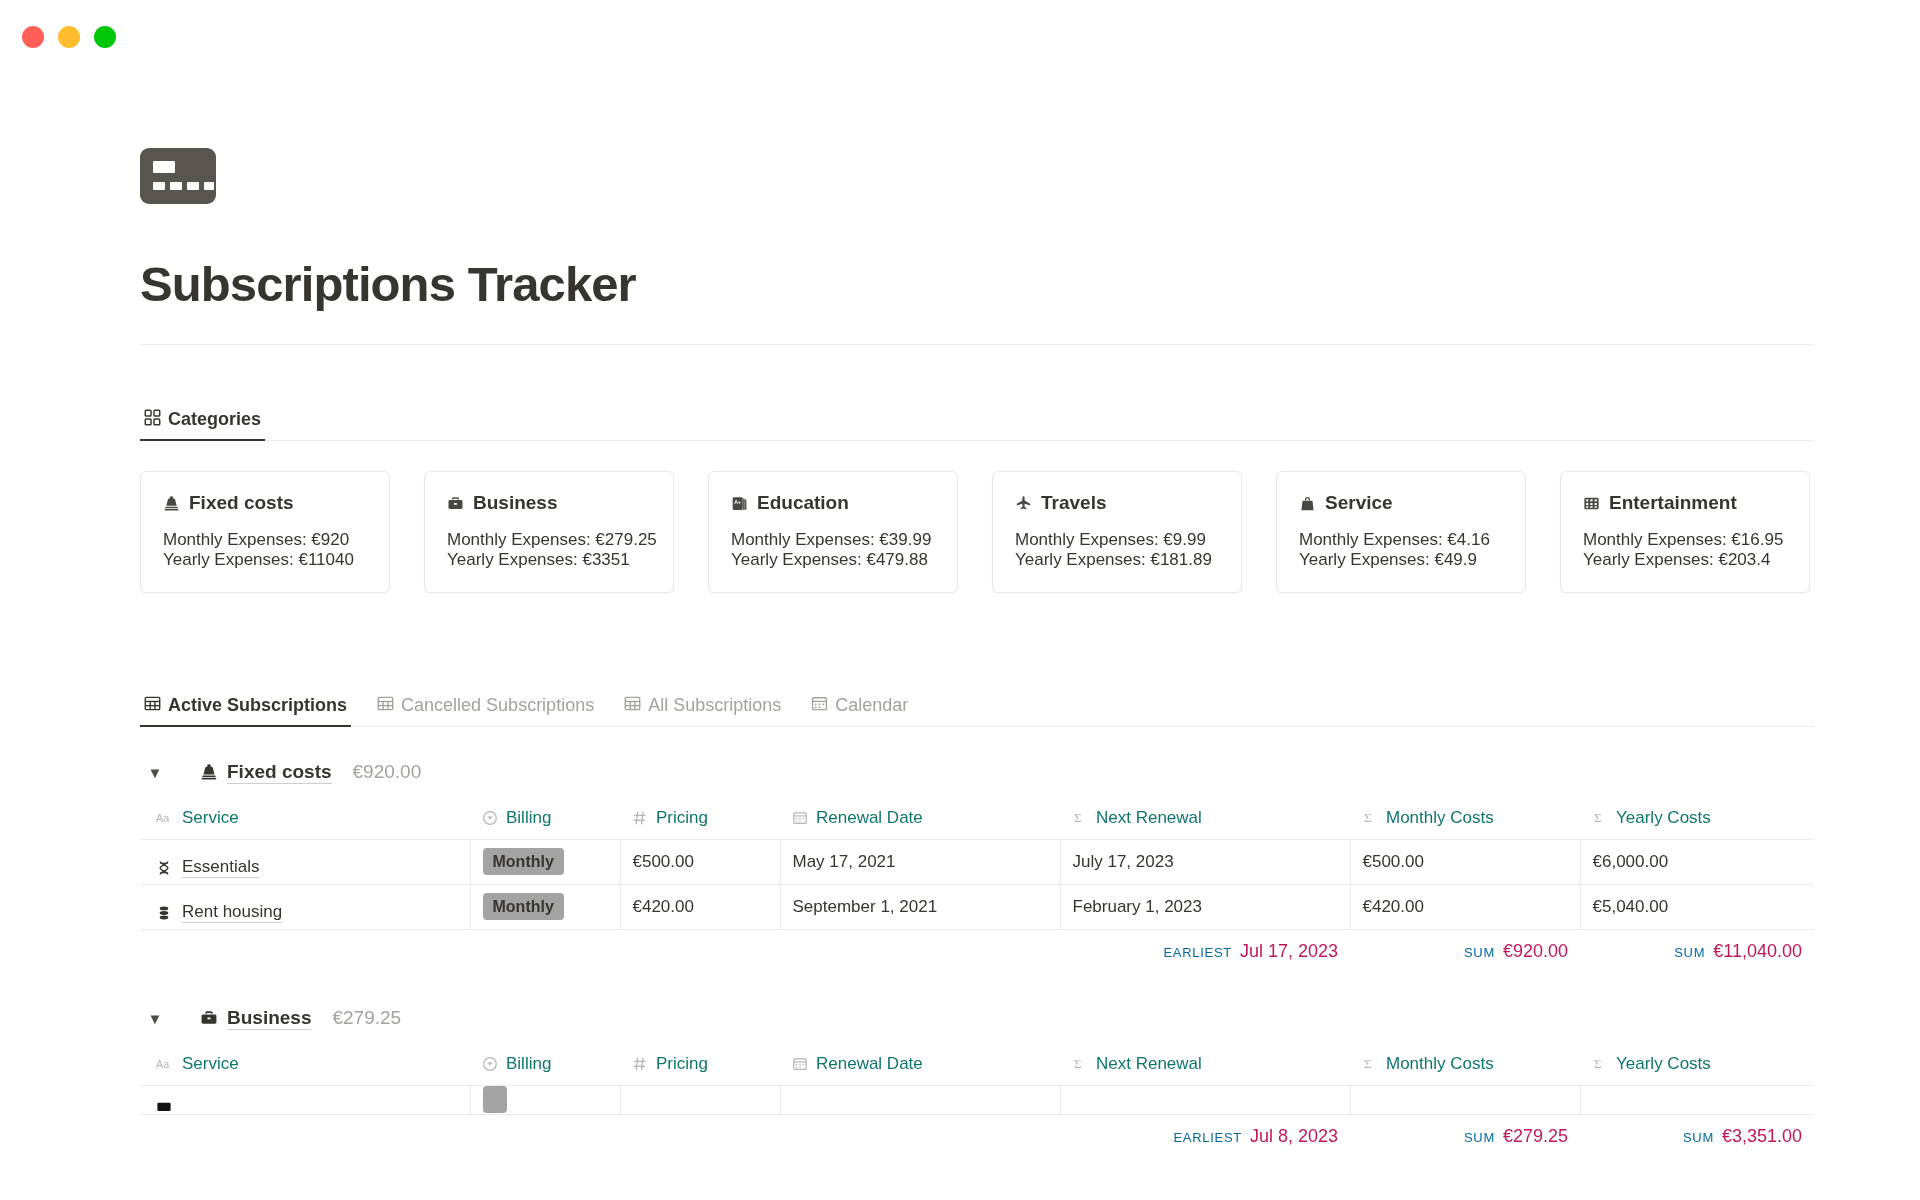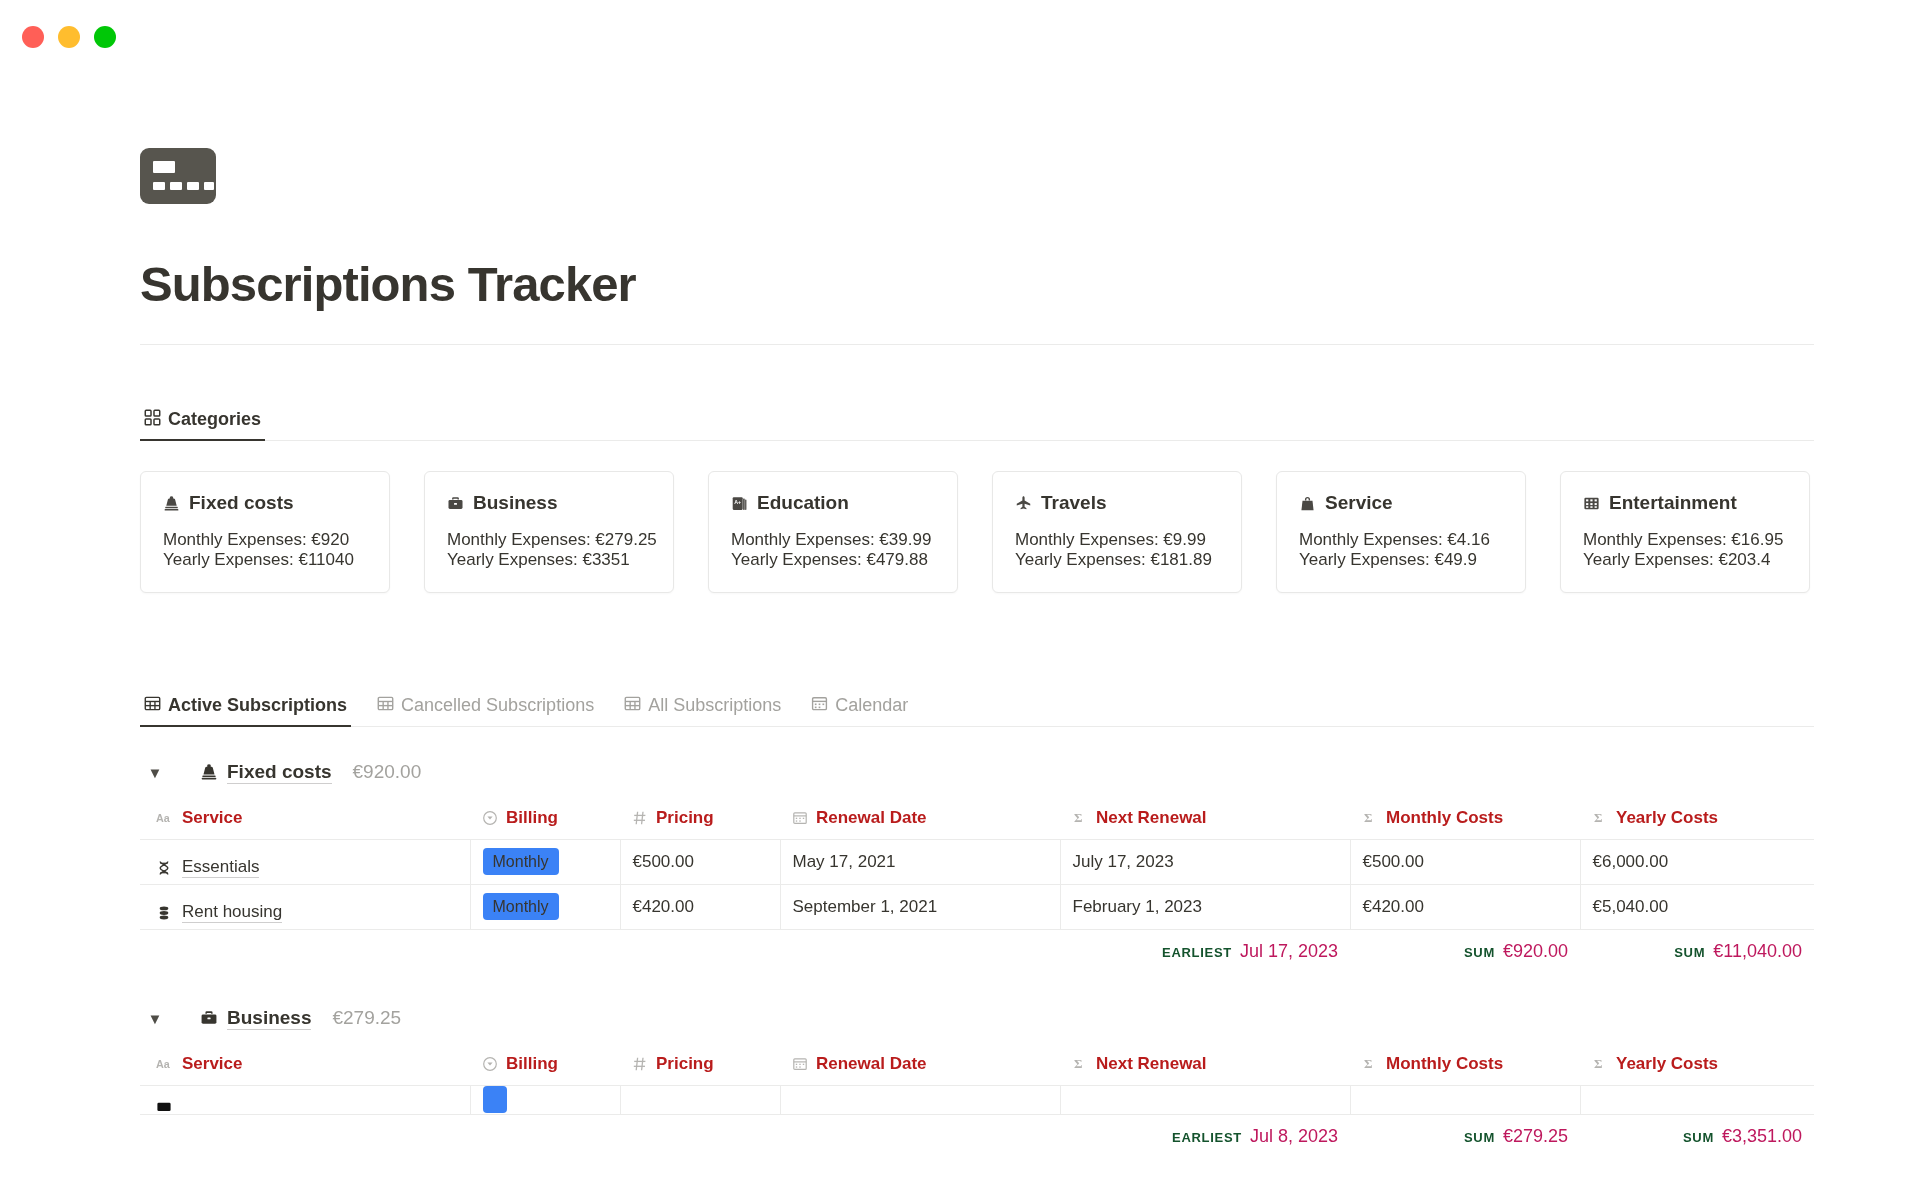--- a/index.html
+++ b/index.html
@@ -169,22 +169,22 @@
     height: 45px;
     padding: 0 12px;
     font-size: 17px;
     color: #37352f;
     text-align: left;
     vertical-align: middle;
     overflow: hidden;
     white-space: nowrap;
   }
   table.db th {
-    font-weight: 700;
-    color: #b91c1c;
+    font-weight: 400;
+    color: #0f766e;
     font-size: 17px;
     border-bottom: 1px solid #ebebea;
     border-right: none;
     height: 42px;
   }
   table.db th .thwrap {
     display: flex; align-items: center; gap: 8px;
   }
   table.db td.first, table.db th.first { border-left: none; padding-left: 16px; }
   table.db td:last-child, table.db th:last-child { border-right: none; }
@@ -204,42 +204,42 @@
     align-items: center;
     gap: 10px;
     margin-top: 12px;
   }
   .service-name {
     border-bottom: 1px solid #cfcece;
     cursor: pointer;
   }
   .badge {
     display: inline-block;
-    background: #3b82f6;
+    background: #a3a3a3;
     border-radius: 4px;
     padding: 5px 10px;
     font-size: 16px;
     color: #37352f;
     line-height: 1.1;
+    font-weight: bold;
   }
 
   
   tr.summary td {
     border-bottom: none;
     border-right: none;
     height: 44px;
     color: #37352f;
   }
   .agg { display: flex; align-items: baseline; justify-content: flex-end; gap: 8px; }
   .agg-label {
     font-size: 13px;
     letter-spacing: 0.7px;
-    color: #14532d;
+    color: #0369a1;
     text-transform: uppercase;
-    font-weight: bold;
   }
   .agg-value { font-size: 18px; color: #be185d; }
 
   
   .clip { overflow: hidden; }
 
   svg.ic { display:block; }
 </style>
 </head>
 <body>

